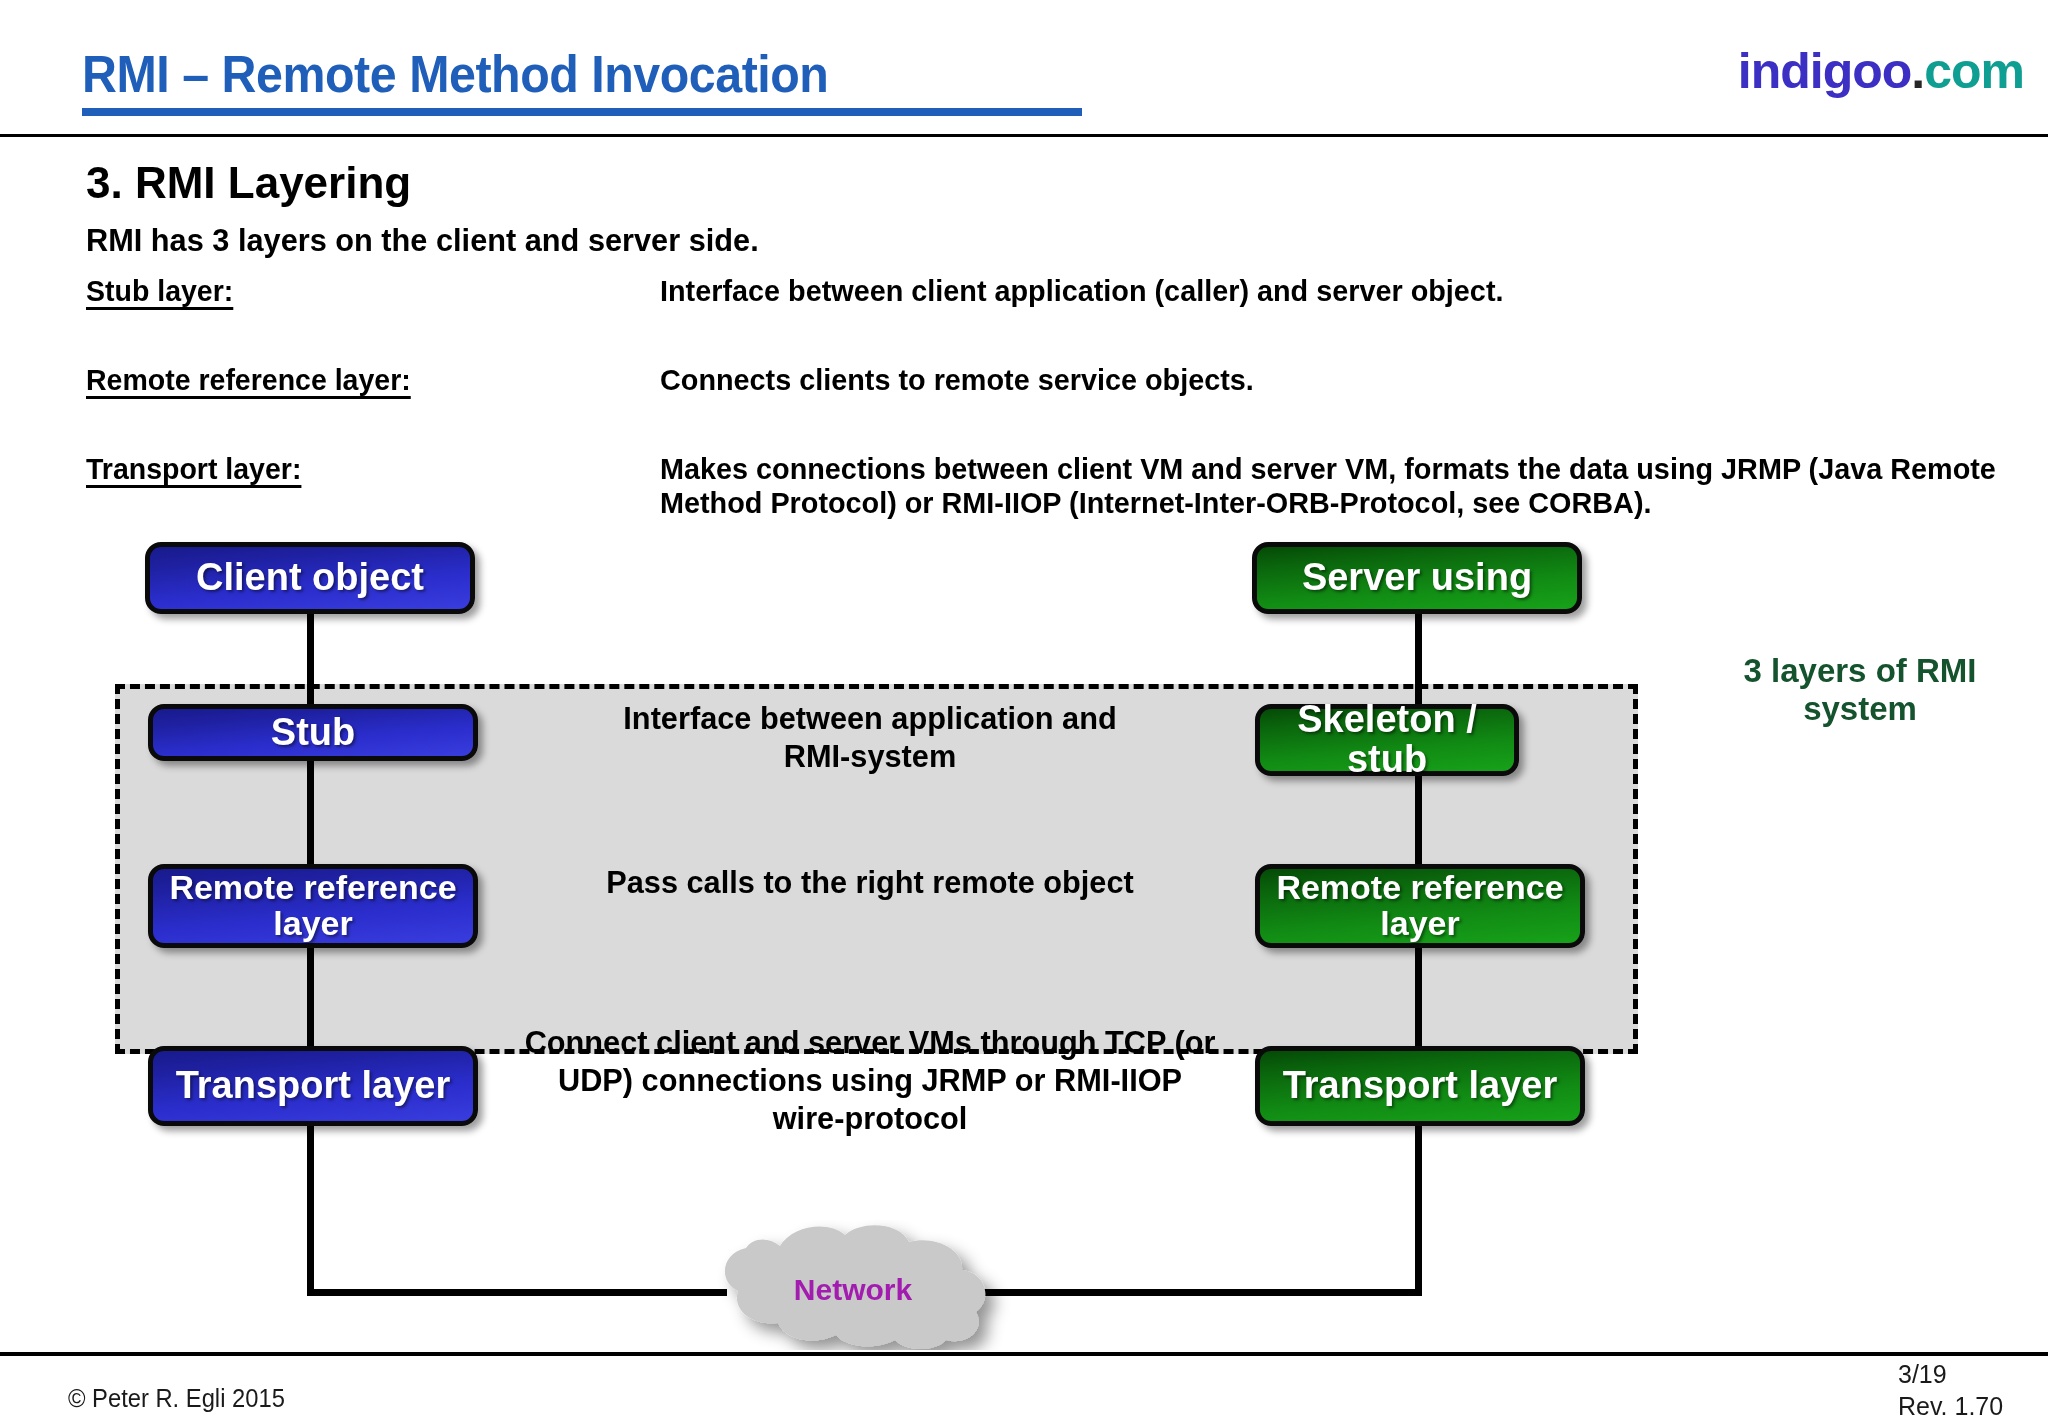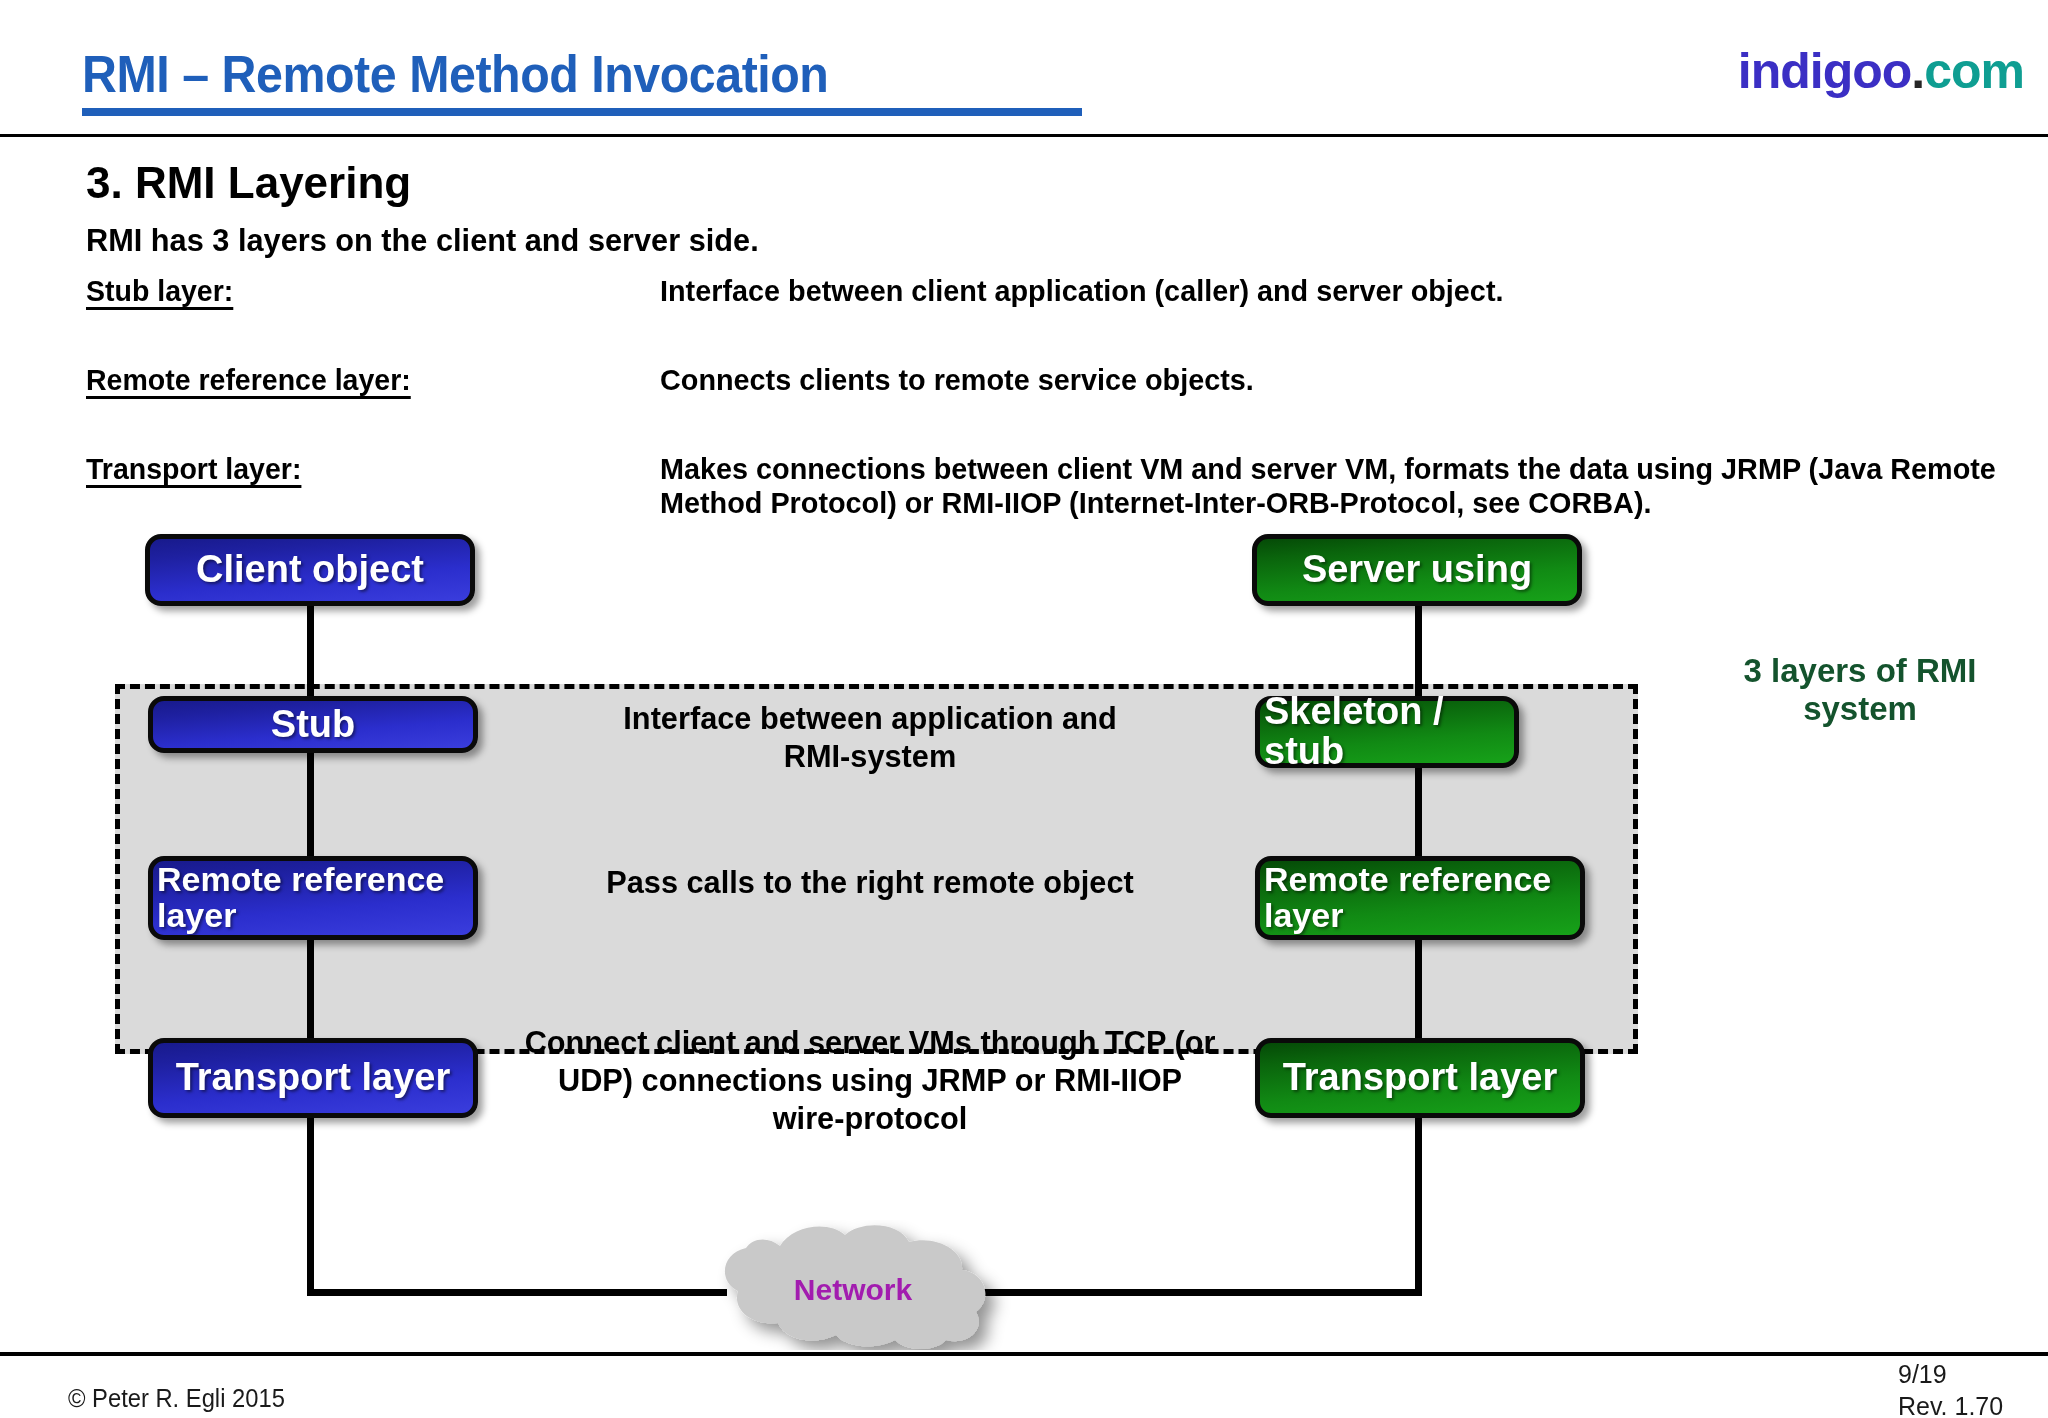--- a/index.html
+++ b/index.html
@@ -124,28 +124,29 @@
 
   
   .node {
     position: absolute;
     border: 5px solid #0a0a0a;
     border-radius: 16px;
     box-sizing: border-box;
     display: flex;
     align-items: center;
     justify-content: center;
-    text-align: left;
+    text-align: center;
     color: #ffffff;
     font-weight: bold;
     font-size: 38px;
     line-height: 1.05;
     box-shadow: 5px 5px 7px rgba(0,0,0,0.38);
     text-shadow: 2px 2px 3px rgba(0,0,0,0.45);
     padding: 0 4px;
+    margin-top: 8px;
   }
   .node.blue {
     background: linear-gradient(175deg, #181a8c 0%, #1e20a0 22%, #2b2ecd 62%, #3a3ddd 100%);
   }
   .node.green {
     background: linear-gradient(175deg, #054a07 0%, #0a640c 22%, #118a14 62%, #17a219 100%);
   }
   .node.two-line { font-size: 34px; }
 
   
@@ -324,14 +325,14 @@
     </svg>
     <div id="cloud-label">
       <div>Network</div>
     </div>
   </div>
 
 </div>
 
 <div id="footer-rule"></div>
 <div id="copyright">© Peter R. Egli 2015</div>
-<div id="page-num">9/19</div>
+<div id="page-num">3/19</div>
 <div id="revision">Rev. 1.70</div>
 
 </body></html>

